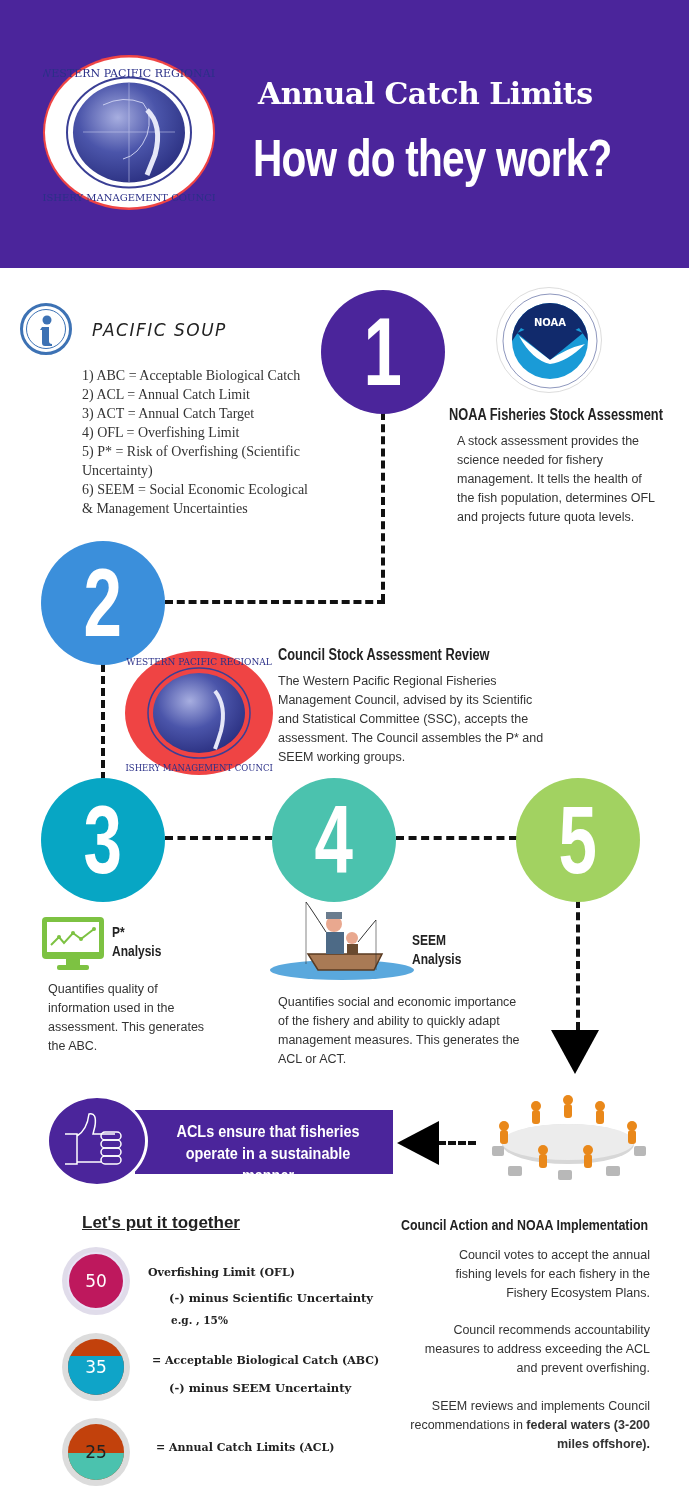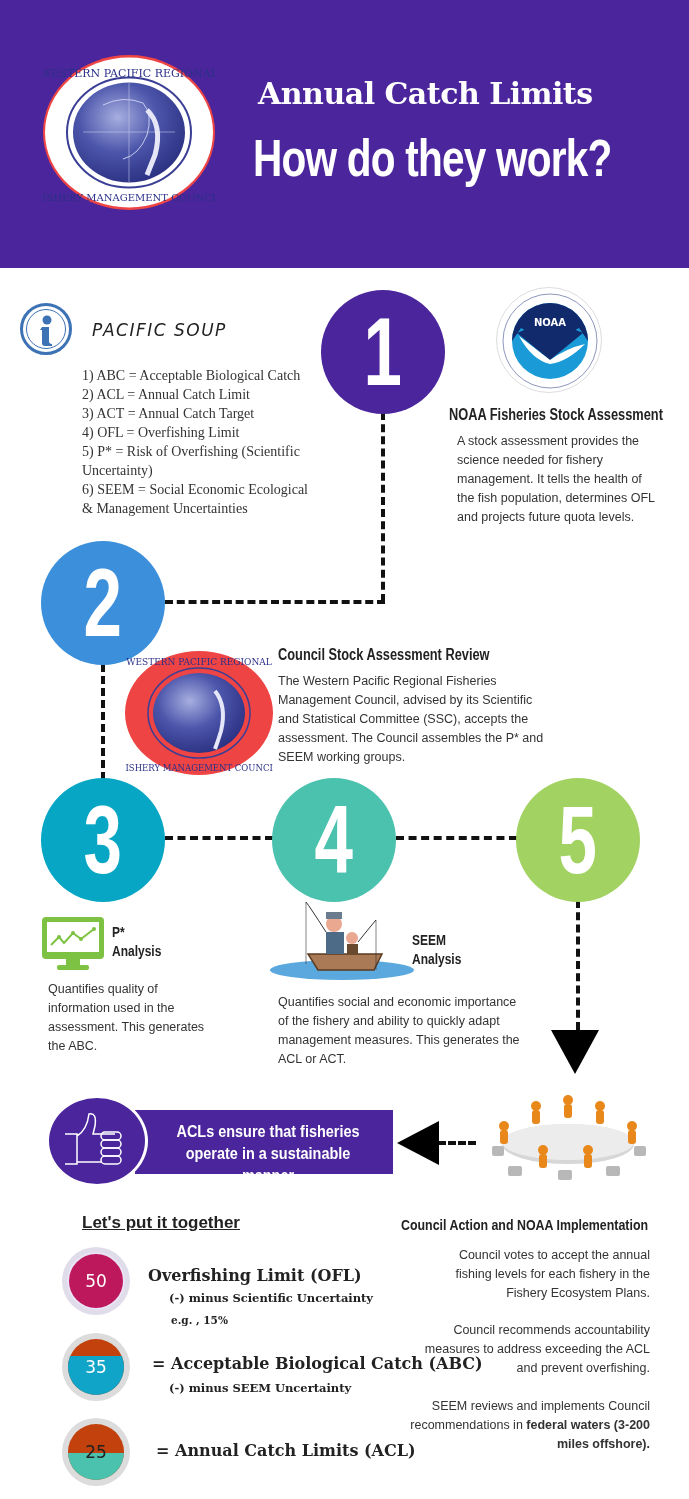--- a/index.html
+++ b/index.html
@@ -44,21 +44,21 @@
   .banner-text { left: 150px; top: 1121px; width: 236px; font-family: "Liberation Sans", sans-serif; font-weight: bold; font-size: 17px; line-height: 22px; color: #fff; text-align: center; transform: scaleX(0.85); transform-origin: center top; }
 
   .arrow-left { left: 397px; top: 1121px; width: 0; height: 0; border-top: 22px solid transparent; border-bottom: 22px solid transparent; border-right: 42px solid #000; }
   .arrow-down { left: 551px; top: 1030px; width: 0; height: 0; border-left: 24px solid transparent; border-right: 24px solid transparent; border-top: 44px solid #000; }
 
   
   .gauge { width: 68px; height: 68px; border-radius: 50%; background: #dcdcdc; overflow: hidden; }
   .gauge .face { position: absolute; left: 6px; top: 6px; width: 56px; height: 56px; border-radius: 50%; background: #c2410c; overflow: hidden; }
   .gauge .fill { position: absolute; left: 0; bottom: 0; width: 100%; }
   .gauge .num { position: absolute; left: 0; top: 0; width: 100%; height: 100%; text-align: center; font-family: "DejaVu Sans", sans-serif; font-size: 17px; line-height: 56px; }
-  .formula { font-family: "DejaVu Serif", serif; font-size: 16px; color: #222; font-weight: bold; }
+  .formula { font-family: "DejaVu Serif", serif; font-size: 11px; color: #222; font-weight: bold; }
   .formula-sub { font-family: "DejaVu Serif", serif; font-size: 11.5px; color: #222; font-weight: bold; }
 </style>
 </head>
 <body>
 
 <div class="abs header"></div>
 
 <div class="abs seal seal-lg">
   <svg width="172" height="155" viewBox="0 0 172 155">
     <ellipse cx="86" cy="77.5" rx="84" ry="75" fill="#fff"></ellipse>

